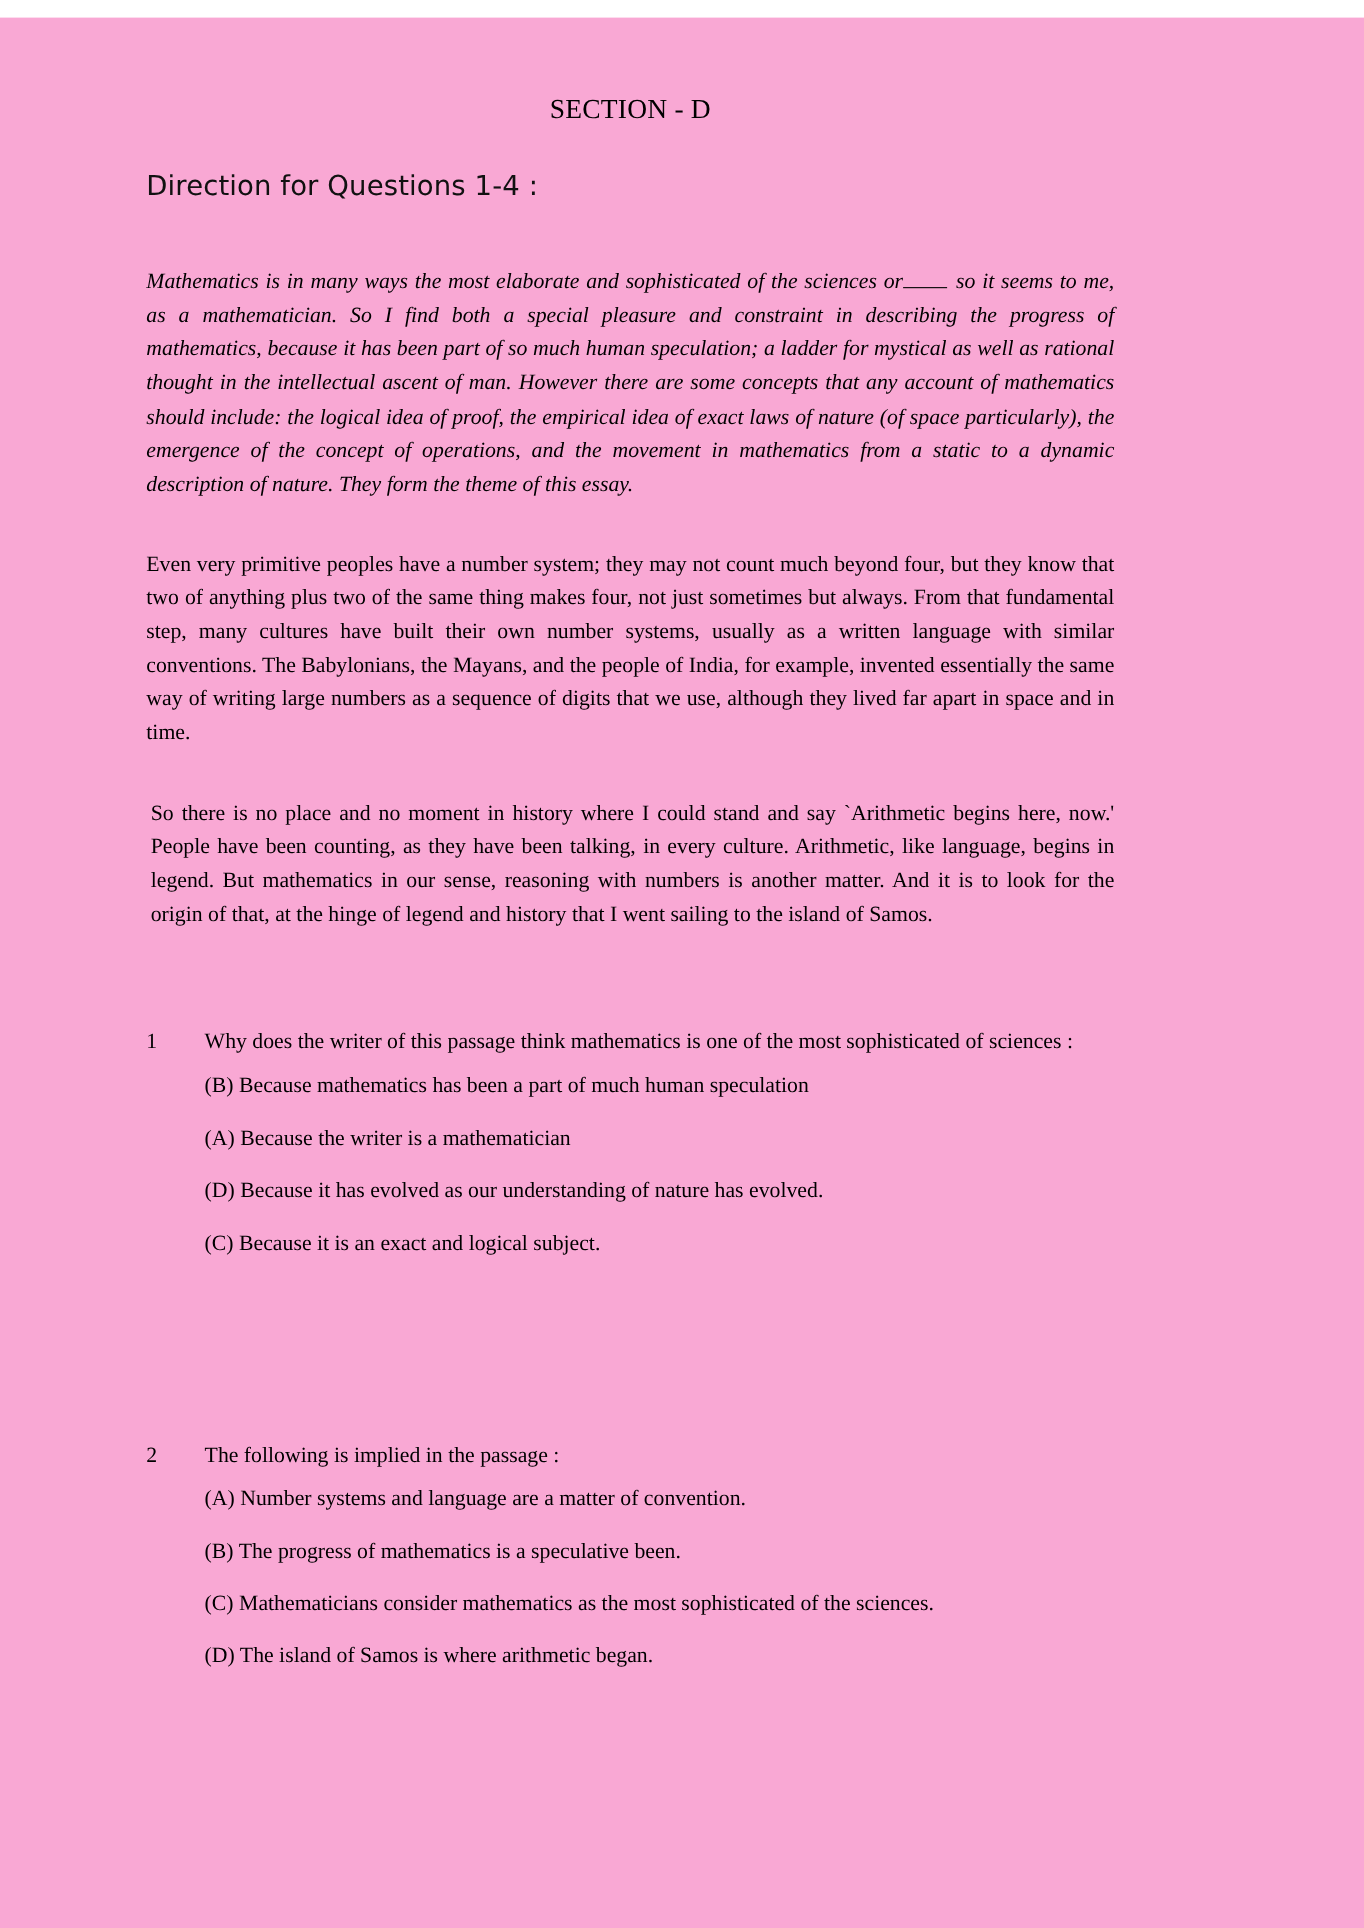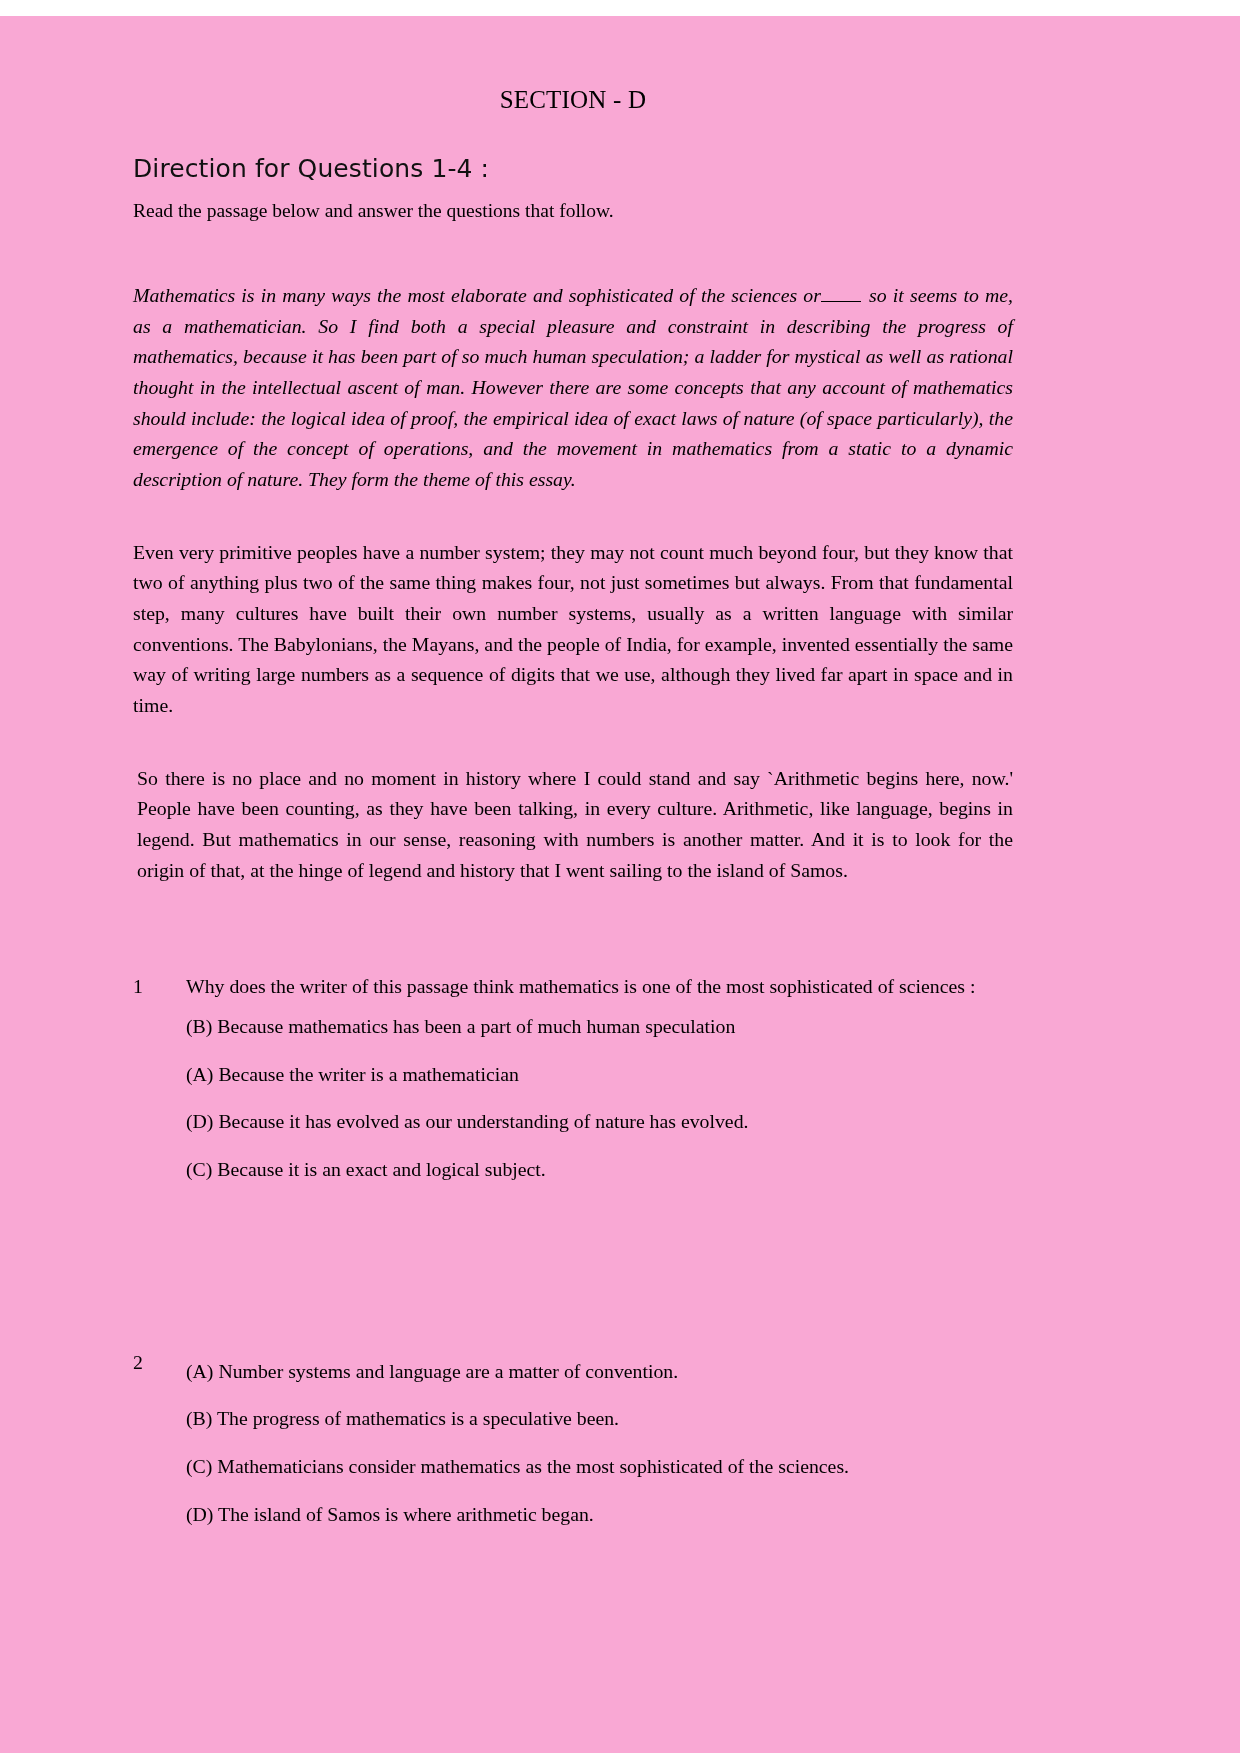--- a/index.html
+++ b/index.html
@@ -110,21 +110,20 @@
 </head>
 <body>
 
 <div class="page">
   <div class="content">
 
     <h1 class="section-title">SECTION - D</h1>
 
     <div class="direction-heading">Direction for Questions 1-4 :</div>
 
-    <div class="direction-sub">Read the passage below and answer the questions that follow.</div>
 
     <p class="passage p1"><span>Mathematics is in many ways the most elaborate and sophisticated of the sciences or</span><span class="blank"></span><span> so it seems to me, as a mathematician. So I find both a special pleasure and constraint in describing the progress of mathematics, because it has been part of so much human speculation; a ladder for mystical as well as rational thought in the intellectual ascent of man. However there are some concepts that any account of mathematics should include: the logical idea of proof, the empirical idea of exact laws of nature (of space particularly), the emergence of the concept of operations, and the movement in mathematics from a static to a dynamic description of nature. They form the theme of this essay.</span></p>
 
     <p class="passage p2">Even very primitive peoples have a number system; they may not count much beyond four, but they know that two of anything plus two of the same thing makes four, not just sometimes but always. From that fundamental step, many cultures have built their own number systems, usually as a written language with similar conventions. The Babylonians, the Mayans, and the people of India, for example, invented essentially the same way of writing large numbers as a sequence of digits that we use, although they lived far apart in space and in time.</p>
 
     <p class="passage p3">So there is no place and no moment in history where I could stand and say `Arithmetic begins here, now.' People have been counting, as they have been talking, in every culture. Arithmetic, like language, begins in legend. But mathematics in our sense, reasoning with numbers is another matter. And it is to look for the origin of that, at the hinge of legend and history that I went sailing to the island of Samos.</p>
 
     <div class="questions">
 
       <div class="question-block q1-wrap">
@@ -136,20 +135,21 @@
             <div class="option">(A) Because the writer is a mathematician</div>
             <div class="option">(D) Because it has evolved as our understanding of nature has evolved.</div>
             <div class="option">(C) Because it is an exact and logical subject.</div>
           </div>
         </div>
       </div>
 
       <div class="question-block q2-wrap">
         <div class="q-number">2</div>
         <div class="q-body">
+          <p class="q-text">The following is implied in the passage :</p>
           <div class="options">
             <div class="option">(A) Number systems and language are a matter of convention.</div>
             <div class="option">(B) The progress of mathematics is a speculative been.</div>
             <div class="option">(C) Mathematicians consider mathematics as the most sophisticated of the sciences.</div>
             <div class="option">(D) The island of Samos is where arithmetic began.</div>
           </div>
         </div>
       </div>
 
     </div>

